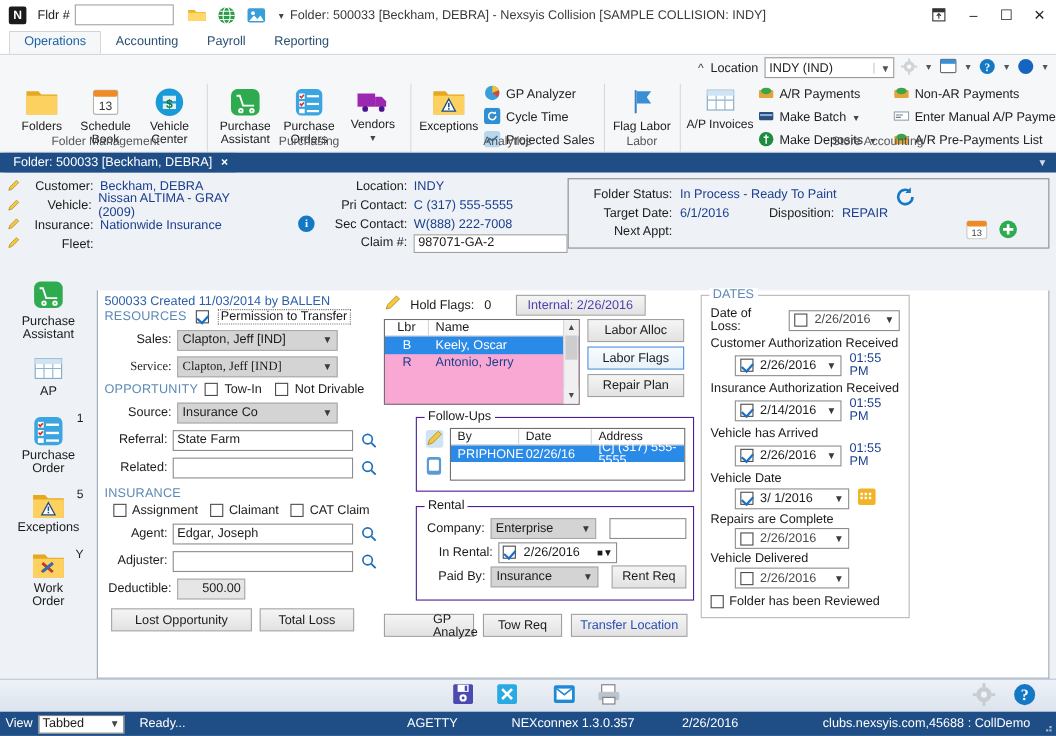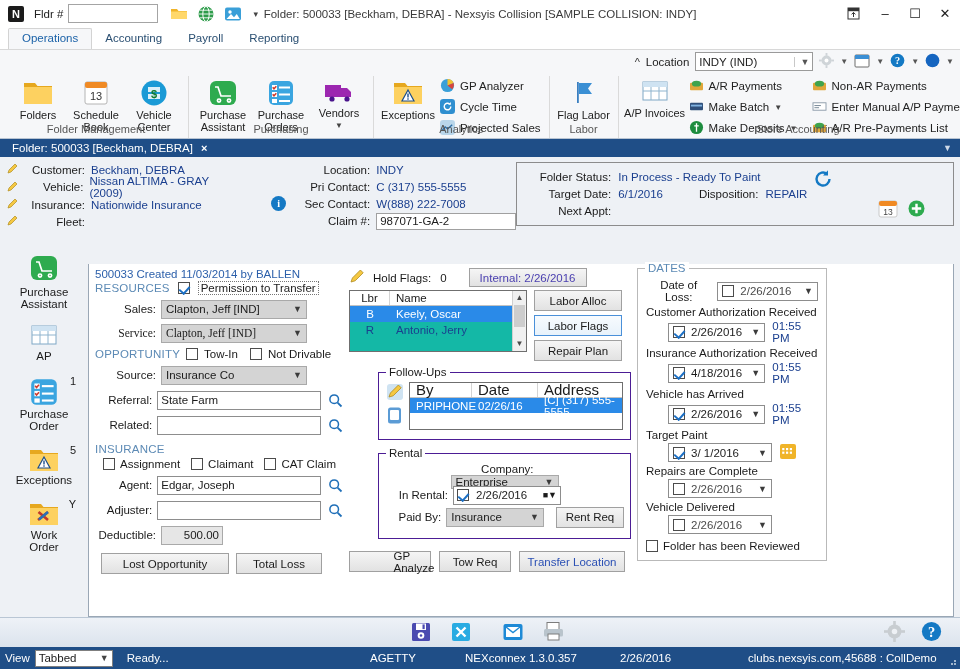--- a/index.html
+++ b/index.html
@@ -140,21 +140,21 @@
                    border:solid #1b6fc4; border-width:0 2px 2px 0; transform:rotate(42deg); }
   .cbxlbl { font-size:11.5px; margin-left:5px; }
   .dashed { border:1px dotted #777; padding:0 2px; display:inline-block; }
   .btn { border:1px solid #a0a0a0; background:linear-gradient(#f5f5f5,#e2e2e2);
          font-size:11.5px; height:21px; display:flex; align-items:center;
          justify-content:center; color:#1b1b1b; font-family:"Liberation Sans", sans-serif; }
   .btn.blue { color:#2b50b4; }
   .btn.hl { border:1px solid #4a90d9; background:linear-gradient(#f7fbfe,#e8f2fb); }
 
   
-  .grid { border:1px solid #6f6f6f; background:#14b8a6; width:178px; height:62px;
+  .grid { border:1px solid #6f6f6f; background:#f9a8d4; width:178px; height:78px;
           position:relative; overflow:hidden; }
   .ghdr { display:flex; height:15px; background:#fff; border-bottom:1px solid #c2c2c2;
           font-size:11.5px; }
   .gh1 { width:40px; text-align:center; border-right:1px solid #d4d4d4; line-height:14px; }
   .gh2 { flex:1; padding-left:6px; line-height:14px; }
   .grow { display:flex; height:16px; font-size:11.5px; align-items:center; color:#1a3f8f; }
   .grow.sel { background:#2a8ae8; color:#fff; }
   .gc1 { width:40px; text-align:center; }
   .gc2 { flex:1; padding-left:6px; }
   .vscroll { position:absolute; right:0; top:0; bottom:0; width:14px; background:#f0f0f0;
@@ -163,21 +163,21 @@
            background:#f0f0f0; }
   .vthumb { position:absolute; top:14px; left:1px; right:1px; height:22px; background:#cdcdcd; }
 
   .group { border:1px solid #4c1d95; position:relative; padding:9px 6px 6px 6px;margin-left:29px; }
   .glabel { position:absolute; top:-7px; left:7px; background:#fff; padding:0 3px;
             font-size:11.5px; color:#1b1b1b; }
   .glabel.blue { color:#5c8ab5; }
 
   .fgrid { border:1px solid #6f6f6f; background:#fff; width:214px; height:48px;
            overflow:hidden; }
-  .fhdr { display:flex; height:15px; border-bottom:1px solid #c2c2c2; font-size:15px; }
+  .fhdr { display:flex; height:15px; border-bottom:1px solid #c2c2c2; font-size:11px; }
   .fh { border-right:1px solid #d4d4d4; padding-left:6px; line-height:14px; }
   .frw { display:flex; height:15px; font-size:11.5px; align-items:center;
          background:#2a8ae8; color:#fff; }
   .fcell { padding-left:6px; }
 
   .dategrp { border:1px solid #b9b9b9; position:relative; padding:10px 8px 8px 8px;
              width:190px; }
   .dlabel { font-size:11.5px; margin-top:3px; }
   .dbox { width:104px; height:19px; border:1px solid #8d8d8d; background:#fff;
           display:flex; align-items:center; padding:0 4px; gap:6px; }
@@ -817,21 +817,21 @@
                   <div class="fcell" style="width:62px;">PRIPHONE</div>
                   <div class="fcell" style="width:66px;">02/26/16</div>
                   <div class="fcell" style="flex:1;">[C] (317) 555-5555</div>
                 </div>
               </div>
             </div>
           </div>
 
           <div class="group" style="margin-top:13px;height:86px;">
             <span class="glabel">Rental</span>
-            <div class="frow" style="height:21px;flex-direction:column;">
+            <div class="frow" style="height:21px;">
               <span class="lab" style="width:68px;">Company:</span>
               <div class="selfld" style="width:108px;">
                 <span>Enterprise</span>
                 <span class="cv">▼</span>
               </div>
               <div class="txtfld" style="width:78px;margin-left:12px;"></div>
             </div>
             <div class="frow" style="height:22px;">
               <span class="lab" style="width:68px;">In Rental:</span>
               <div class="txtfld" style="width:108px;gap:7px;">
@@ -854,21 +854,21 @@
             <div class="btn" style="width:82px;padding-left:48px;">GP Analyze</div>
             <div class="btn" style="width:72px;">Tow Req</div>
             <div class="btn blue" style="width:106px;">Transfer Location</div>
           </div>
         </div>
 
         <div class="colC">
           <div class="dategrp">
             <span class="glabel blue">DATES</span>
 
-            <div style="display:flex;align-items:center;text-align:center;">
+            <div style="display:flex;align-items:center;">
               <span>Date of Loss:</span>
               <div class="dbox" style="margin-left:6px;">
                 <span class="cbx"></span>
                 <span class="dt">2/26/2016</span>
                 <span class="cv">▼</span>
               </div>
             </div>
 
             <div class="dlabel">Customer Authorization Received</div>
             <div class="indent">
@@ -877,37 +877,37 @@
                 <span class="dt on">2/26/2016</span>
                 <span class="cv">▼</span>
               </div>
               <span class="time">01:55 PM</span>
             </div>
 
             <div class="dlabel">Insurance Authorization Received</div>
             <div class="indent">
               <div class="dbox">
                 <span class="cbx ck"></span>
-                <span class="dt on">4/18/2016</span>
+                <span class="dt on">2/14/2016</span>
                 <span class="cv">▼</span>
               </div>
               <span class="time">01:55 PM</span>
             </div>
 
             <div class="dlabel">Vehicle has Arrived</div>
             <div class="indent">
               <div class="dbox">
                 <span class="cbx ck"></span>
                 <span class="dt on">2/26/2016</span>
                 <span class="cv">▼</span>
               </div>
               <span class="time">01:55 PM</span>
             </div>
 
-            <div class="dlabel">Target Paint</div>
+            <div class="dlabel">Vehicle Date</div>
             <div class="indent">
               <div class="dbox">
                 <span class="cbx ck"></span>
                 <span class="dt on">3/ 1/2016</span>
                 <span class="cv">▼</span>
               </div>
               <span style="margin-left:7px;">
                 <svg width="18" height="17" viewBox="0 0 18 17">
                     <rect x="1" y="1" width="16" height="15" rx="2" fill="#f0b429"></rect>
                     <g fill="#fff">

